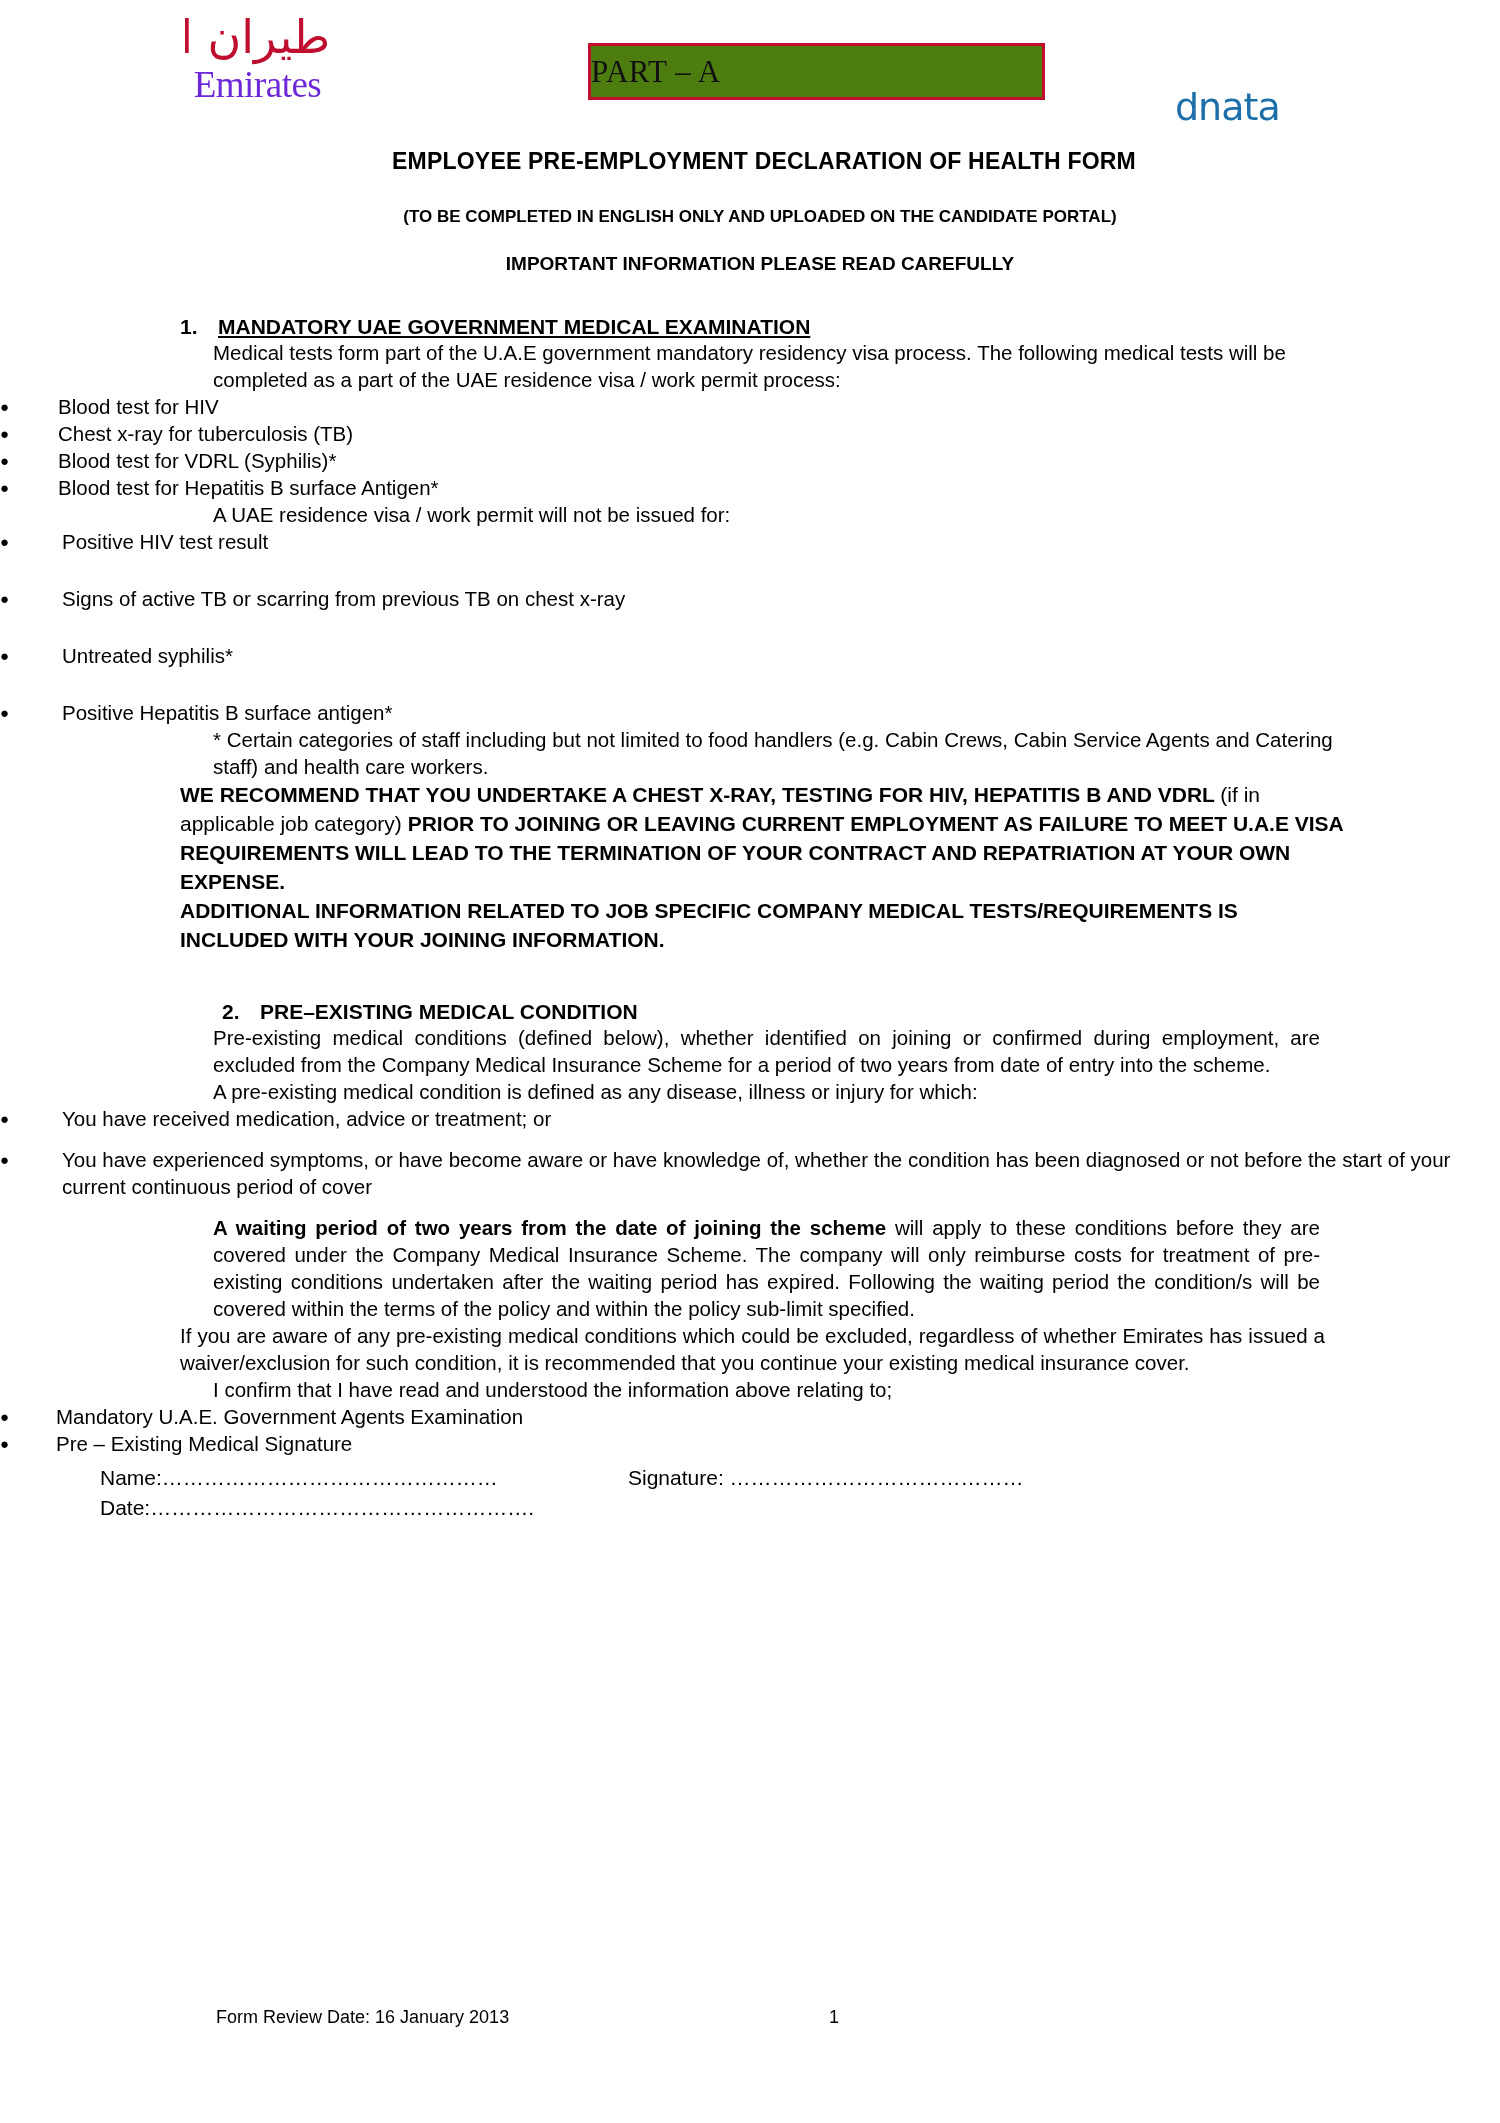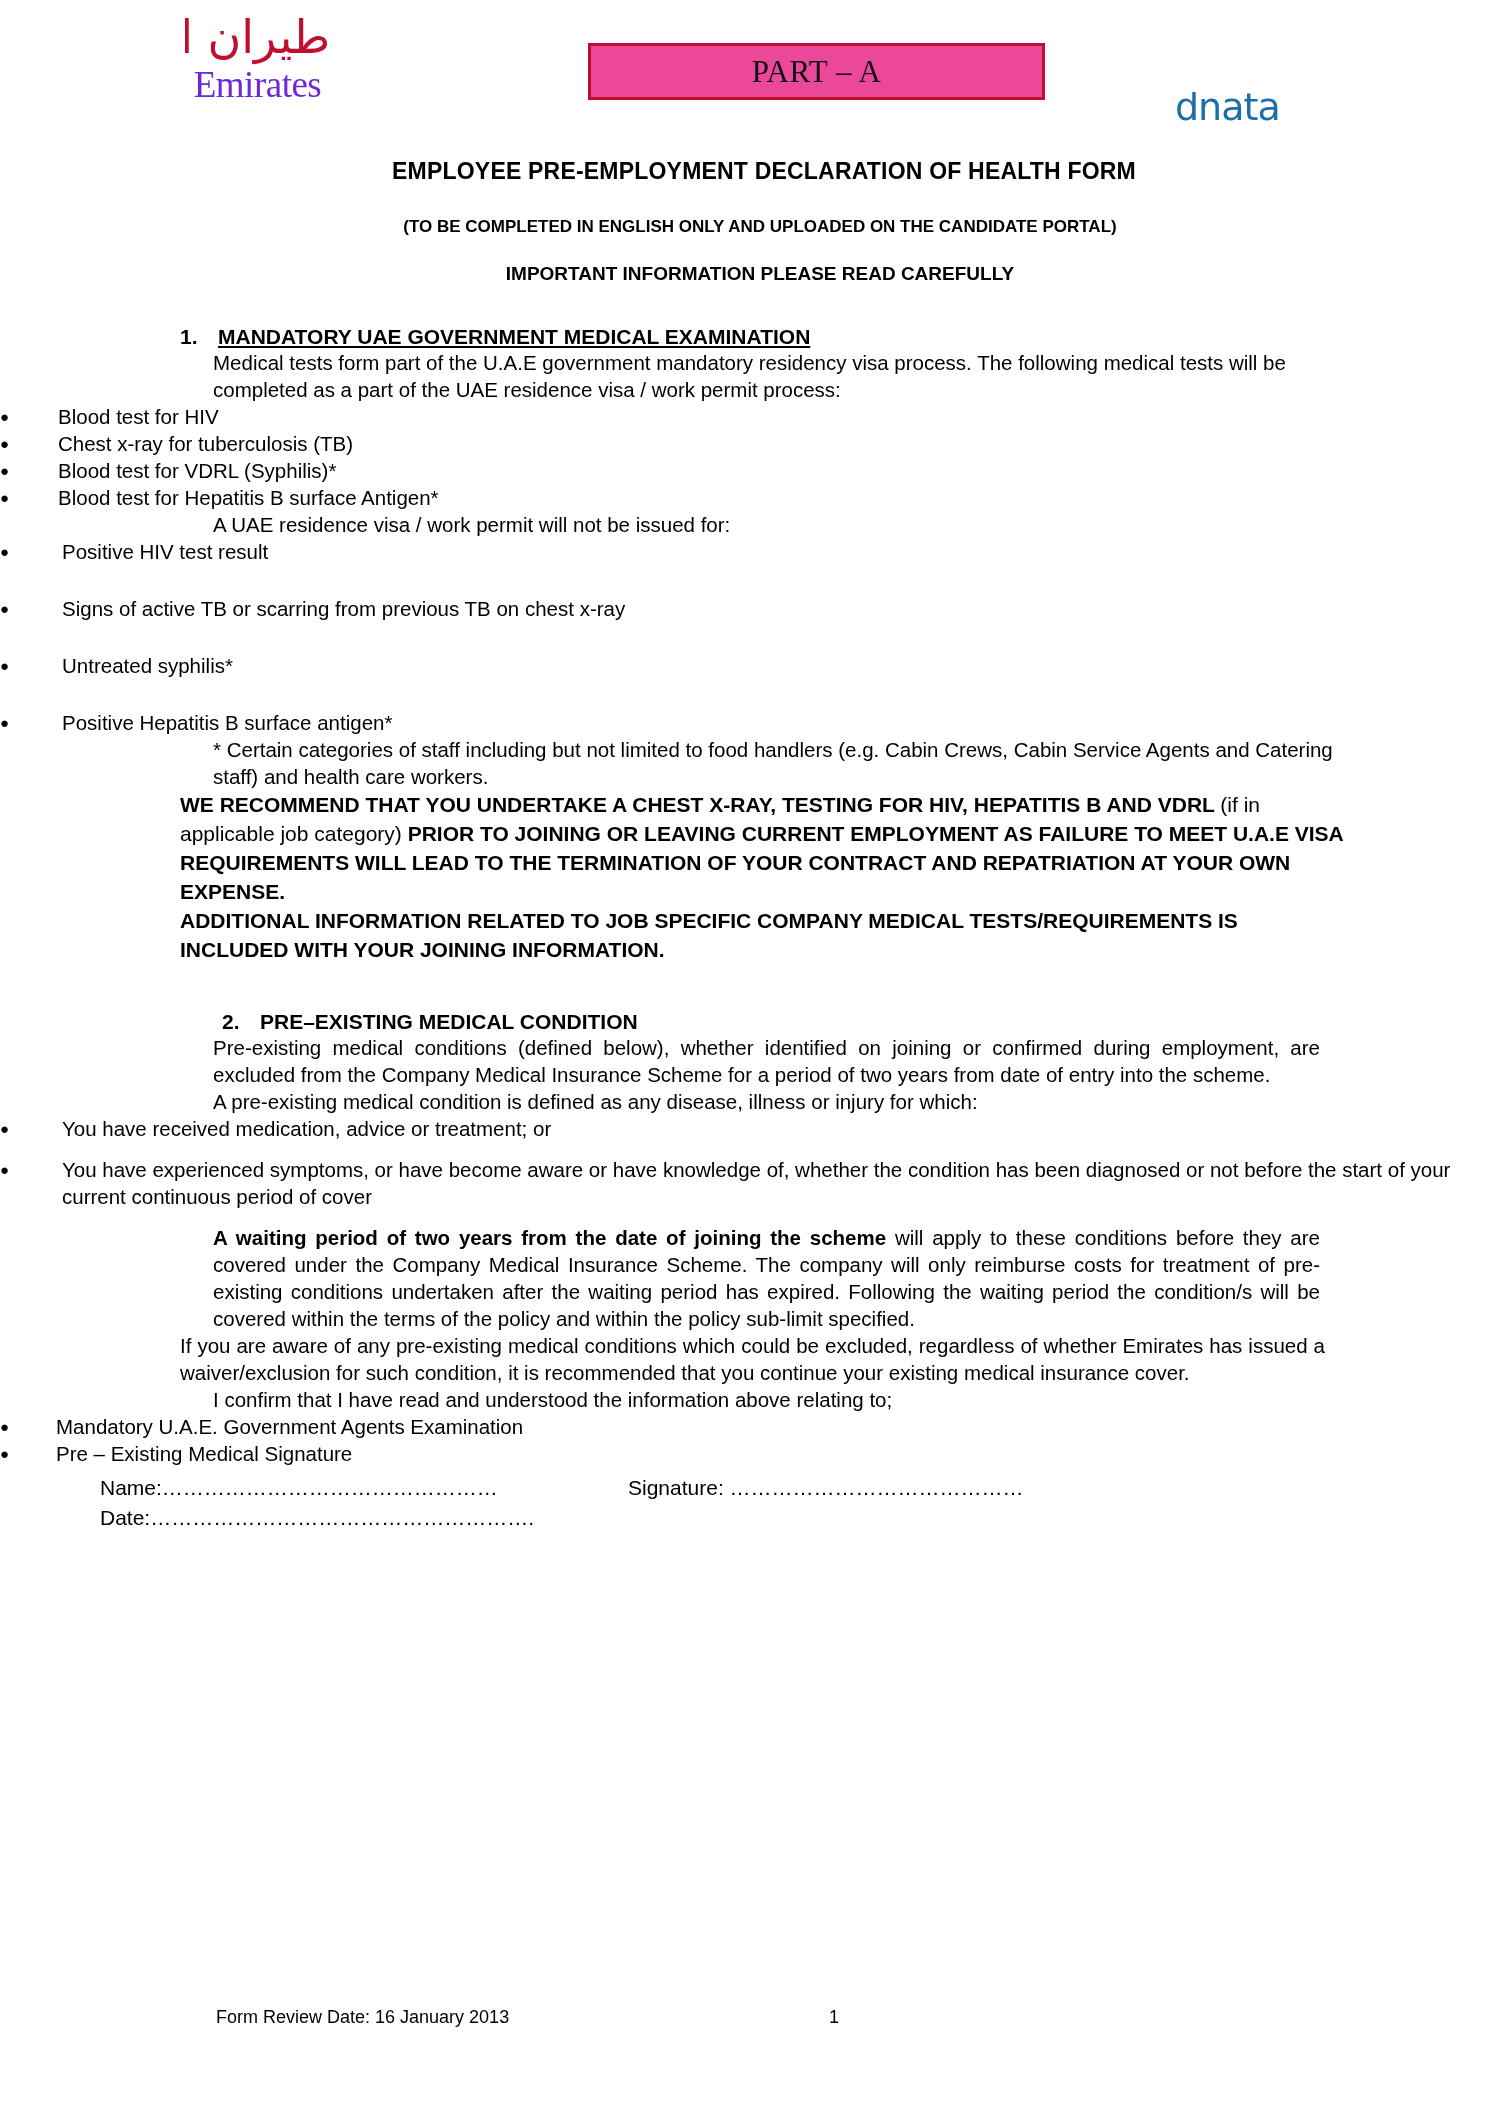--- a/index.html
+++ b/index.html
@@ -52,26 +52,25 @@
     color: #6d28d9;
     letter-spacing: -0.5px;
   }
 
   .part-box {
     position: absolute;
     left: 588px;
     top: 43px;
     width: 457px;
     height: 57px;
-    background: #ec4899;
+    background: #4d7c0f;
     border: 3px solid #C00F2E;
     box-sizing: border-box;
     display: flex;
     align-items: center;
-    justify-content: center;
   }
   .part-box-label {
     font-family: "Liberation Serif", serif;
     font-size: 31px;
     color: #111111;
     letter-spacing: 0.5px;
   }
 
   .dnata-logo {
     position: absolute;
@@ -84,21 +83,21 @@
     color: #1C6FA8;
     line-height: 38px;
   }
 
   
   .doc-title {
     text-align: center;
     font-size: 23px;
     font-weight: bold;
     letter-spacing: 0.2px;
-    margin: 28px 0 0 0;
+    margin: 18px 0 0 0;
     padding-left: 28px;
   }
   .doc-subtitle {
     text-align: center;
     font-size: 17px;
     font-weight: bold;
     margin: 32px 0 0 0;
     padding-left: 20px;
   }
   .doc-important {

